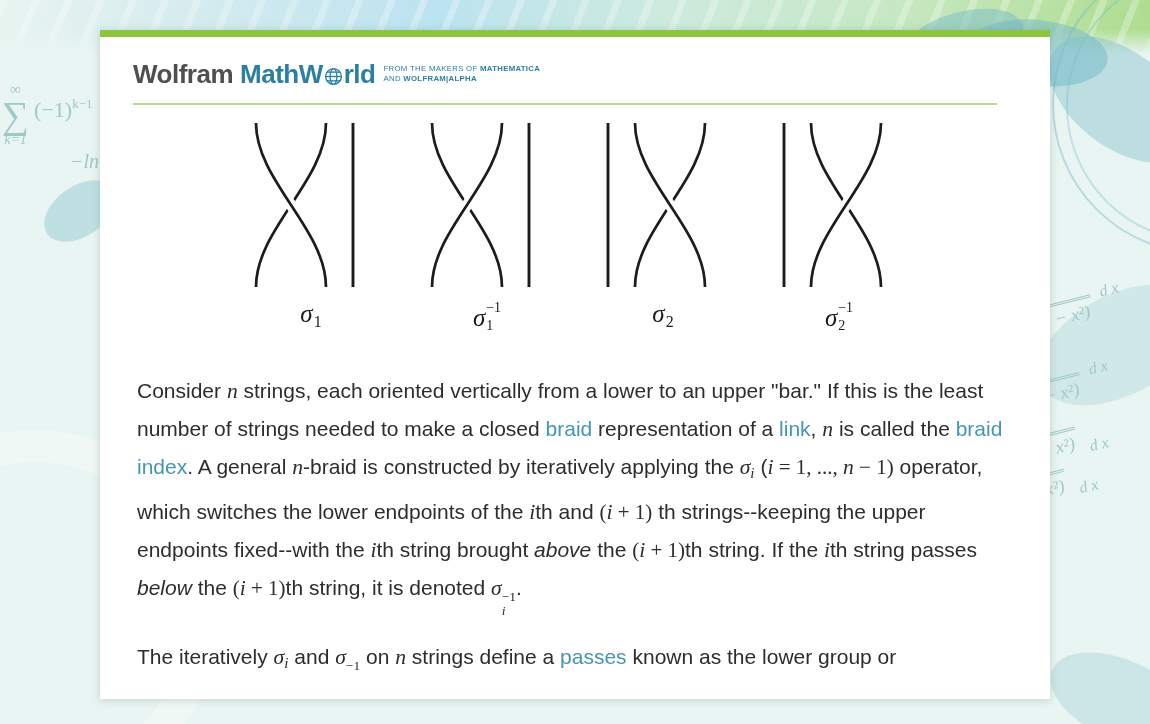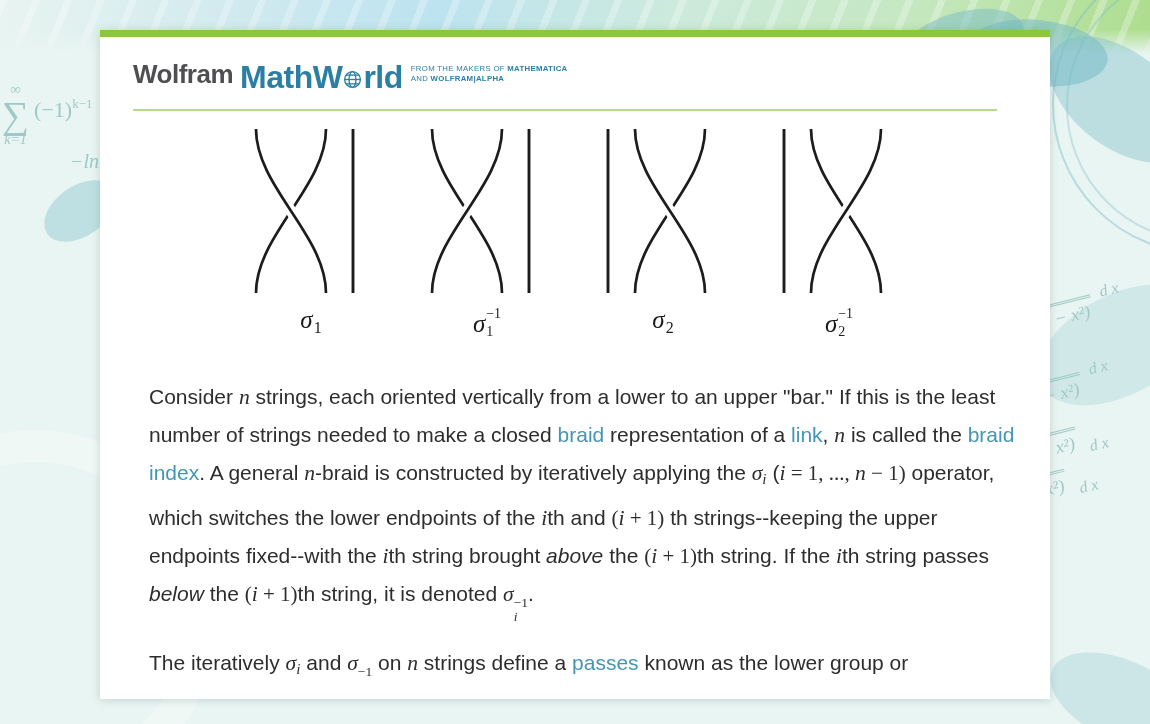--- a/index.html
+++ b/index.html
@@ -60,40 +60,40 @@
   #bg-fracs .bg-frac:nth-child(3){left:1034px;top:428px}
   #bg-fracs .bg-frac:nth-child(4){left:1040px;top:468px;font-size:15px}
 
   
   .card{position:absolute;left:100px;top:30px;width:950px;height:669px;background:#fff;
     box-shadow:0 1px 8px rgba(70,110,100,.25);padding:29px 33px 0 33px;z-index:10;overflow:hidden}
   .stripe{position:absolute;left:0;top:0;width:100%;height:7px;background:var(--accent-green)}
 
   .logo-row{display:flex;align-items:flex-start}
   .logo-wolfram{font-size:26px;font-weight:700;color:var(--logo-gray);letter-spacing:-.5px;margin-right:7px}
-  .logo-mw{font-size:32px;font-weight:700;color:var(--logo-teal);letter-spacing:-.5px;display:inline-flex;align-items:center}
+  .logo-mw{font-size:26px;font-weight:700;color:var(--logo-teal);letter-spacing:-.5px;display:inline-flex;align-items:center}
   .globe{margin:3px 1px 0 1px}
   .tagline{display:inline-flex;flex-direction:column;margin-left:8px;margin-top:5px;
     font-size:7.8px;line-height:1.3;color:var(--logo-teal);letter-spacing:.3px}
   .tagline b{font-weight:700}
 
   h1{margin-top:8px;font-size:45px;font-weight:500;color:var(--heading-teal);letter-spacing:-.5px;line-height:1.05}
   .separator{margin-top:13px;height:2px;background:var(--separator-green);width:864px}
 
   .braid-figure{margin-top:16px;display:flex;justify-content:center;gap:48px}
   .braid{display:flex;flex-direction:column;align-items:center}
   .braid-label{margin-top:12px;font-family:"Liberation Serif",serif;font-style:italic;
     font-size:25px;color:#1b1b1b;line-height:1;display:inline-flex;align-items:flex-end}
   .lsub-simple{font-size:16px;font-style:normal;transform:translateY(4px);margin-left:1px}
   .lstack{display:inline-flex;flex-direction:column;align-items:flex-start;font-size:14px;
     font-style:normal;line-height:1.05;margin-left:1px;transform:translateY(3px)}
   .lsup{transform:translateY(-3px)}
 
   .article{margin-top:42px;width:884px;font-size:21px;line-height:38px;color:var(--text-color)}
-  .article p{margin:0 0 19px 16px}
+  .article p{margin:0 0 19px 4px}
   .rm{font-family:"Liberation Serif",serif;font-style:italic;font-size:1.03em}
   .rmn{font-family:"Liberation Serif",serif;font-size:1.0em}
   .rem{font-style:italic}
   .rlink{color:var(--link-teal);text-decoration:none;cursor:pointer}
   .rsig{white-space:nowrap}
   .rsub{font-family:"Liberation Serif",serif;font-style:italic;font-size:.72em;vertical-align:-.28em}
   .rstack{display:inline-flex;flex-direction:column;align-items:flex-start;
     font-family:"Liberation Serif",serif;font-size:.64em;line-height:1.05;vertical-align:-.5em}
   .rsup{font-style:normal}
   .rsubb{font-style:italic}

